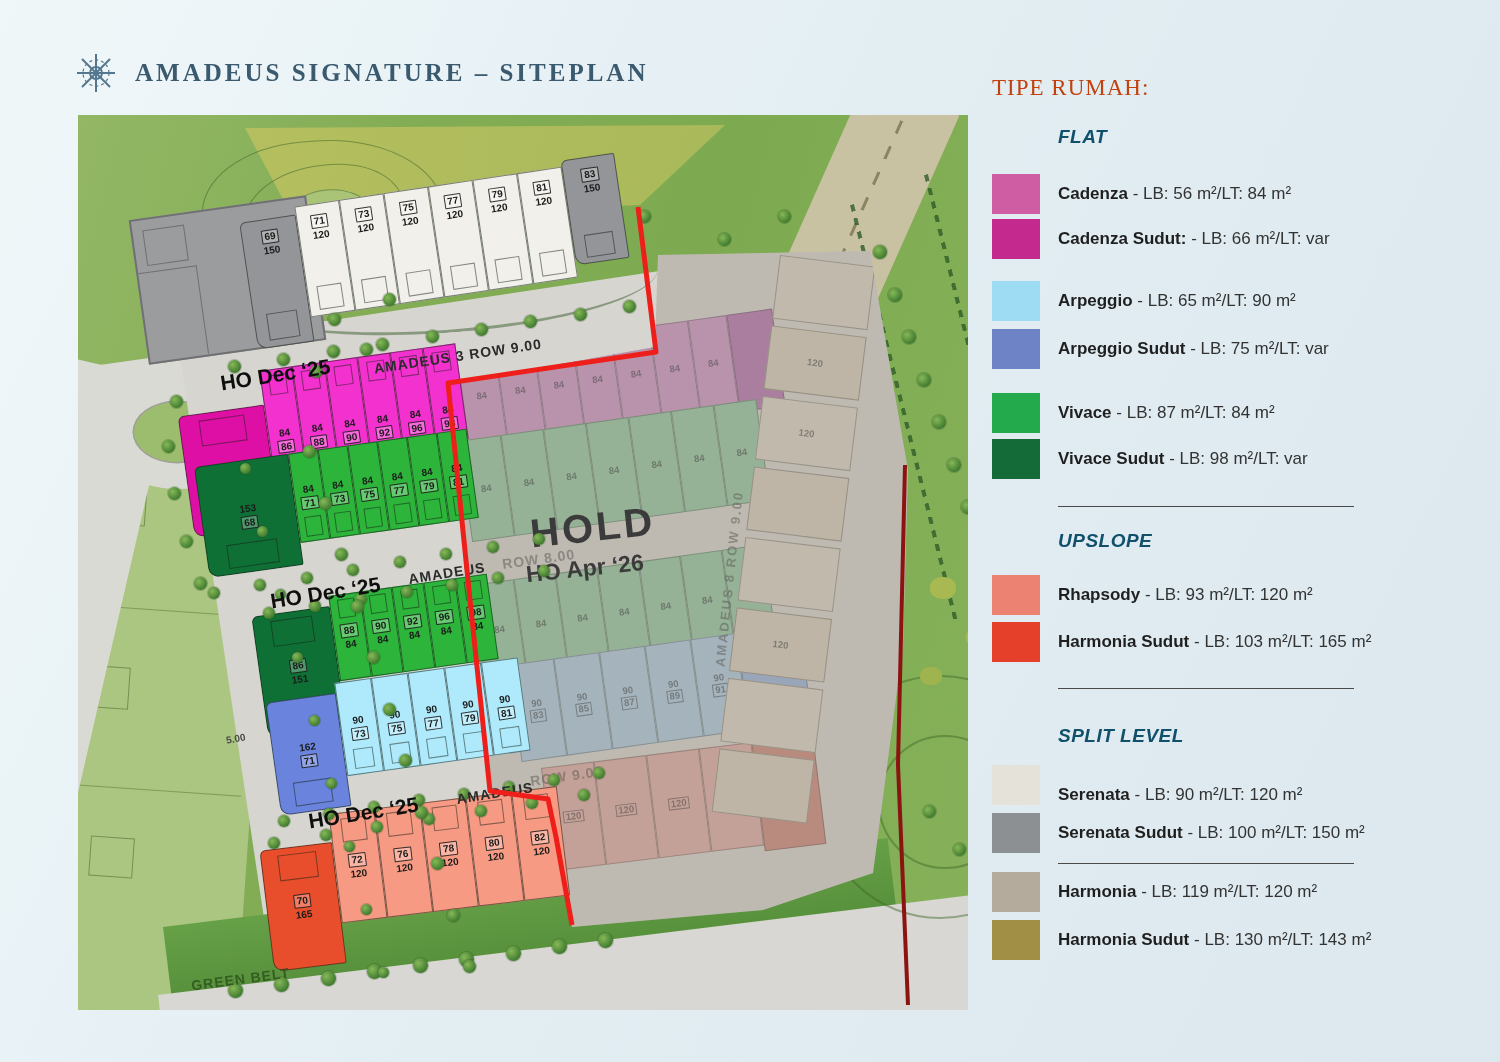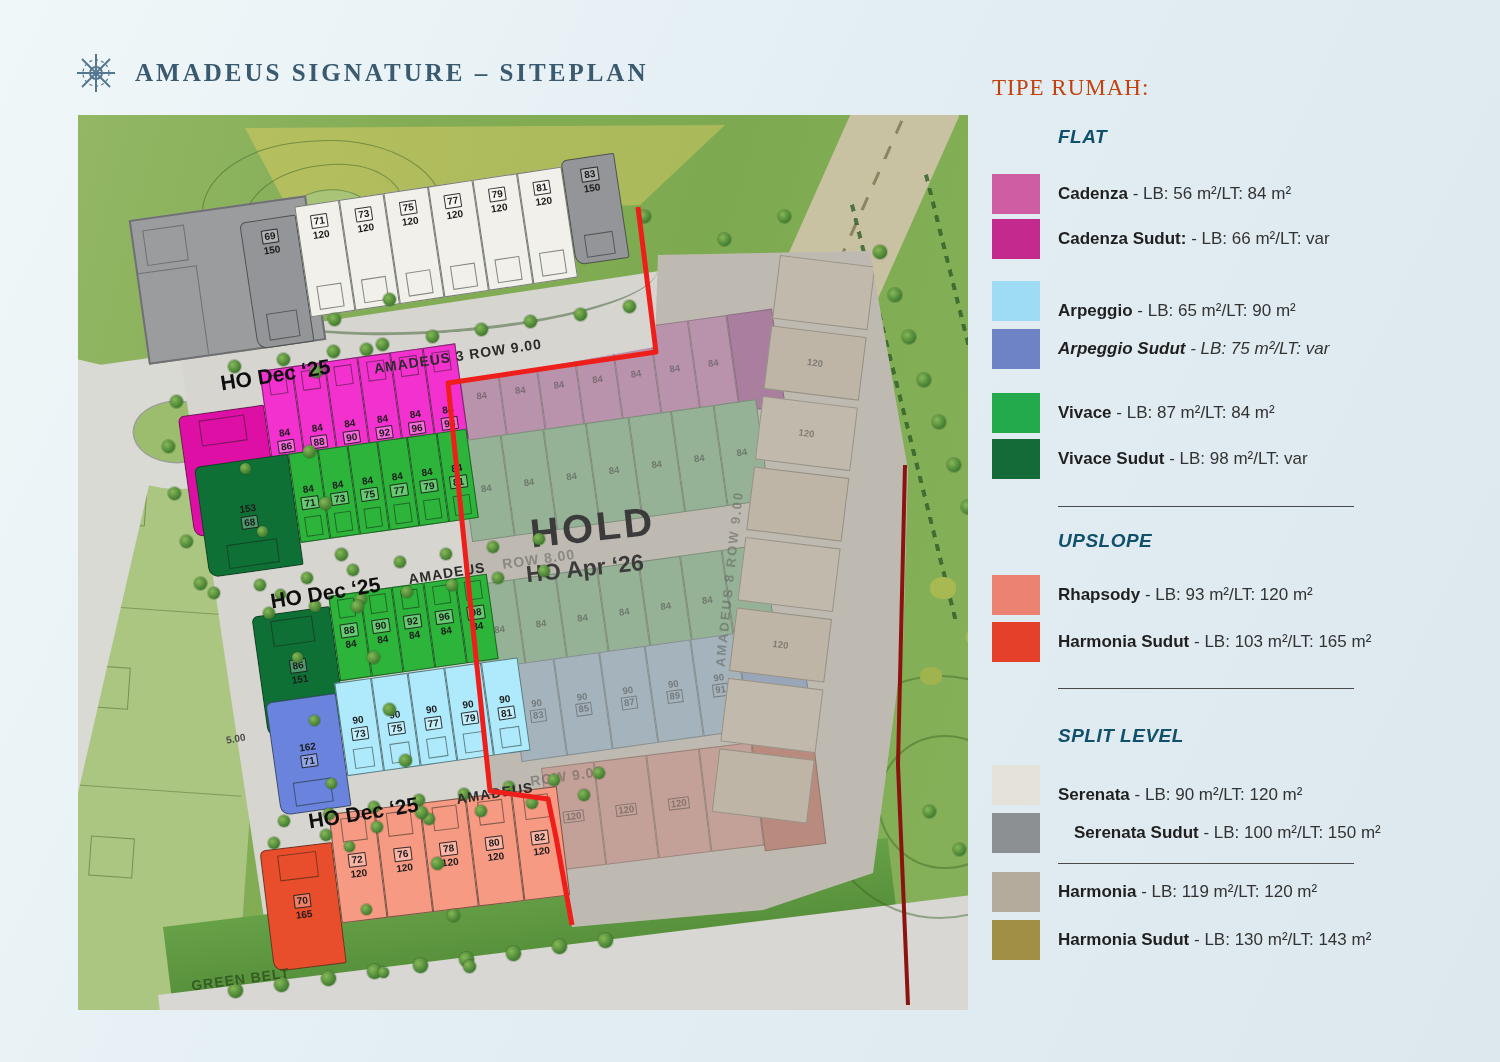--- a/index.html
+++ b/index.html
@@ -590,25 +590,25 @@
   <div id="legendFlow">
       <div class="lhead" style="margin-top: 25px;">FLAT</div>
       <div class="litem" style="margin-top: 26px;">
         <div class="lswatch" style="background: rgb(207, 93, 164);"></div>
         <div class="ltext"><span class="lname">Cadenza</span><span> - LB: 56 m²/LT: 84 m²</span></div>
       </div>
       <div class="litem" style="margin-top: 5px;">
         <div class="lswatch" style="background: rgb(196, 42, 142);"></div>
         <div class="ltext"><span class="lname">Cadenza Sudut:</span><span> - LB: 66 m²/LT: var</span></div>
       </div>
-      <div class="litem" style="margin-top: 22px; align-items: flex-end;">
+      <div class="litem" style="margin-top: 22px;">
         <div class="lswatch" style="background: rgb(158, 220, 244);"></div>
         <div class="ltext"><span class="lname">Arpeggio</span><span> - LB: 65 m²/LT: 90 m²</span></div>
       </div>
-      <div class="litem" style="margin-top: 8px; font-style: italic;">
+      <div class="litem" style="margin-top: 8px;">
         <div class="lswatch" style="background: rgb(109, 131, 198);"></div>
         <div class="ltext"><span class="lname">Arpeggio Sudut</span><span> - LB: 75 m²/LT: var</span></div>
       </div>
       <div class="litem" style="margin-top: 24px;">
         <div class="lswatch" style="background: rgb(34, 170, 77);"></div>
         <div class="ltext"><span class="lname">Vivace</span><span> - LB: 87 m²/LT: 84 m²</span></div>
       </div>
       <div class="litem" style="margin-top: 6px;">
         <div class="lswatch" style="background: rgb(21, 107, 56);"></div>
         <div class="ltext"><span class="lname">Vivace Sudut</span><span> - LB: 98 m²/LT: var</span></div>
@@ -622,21 +622,21 @@
       <div class="litem" style="margin-top: 7px;">
         <div class="lswatch" style="background: rgb(229, 64, 42);"></div>
         <div class="ltext"><span class="lname">Harmonia Sudut</span><span> - LB: 103 m²/LT: 165 m²</span></div>
       </div>
       <div class="ldivider" style="margin-top: 26px;"></div>
       <div class="lhead" style="margin-top: 36px;">SPLIT LEVEL</div>
       <div class="litem" style="margin-top: 18px; align-items: flex-end;">
         <div class="lswatch" style="background: rgb(229, 226, 218);"></div>
         <div class="ltext"><span class="lname">Serenata</span><span> - LB: 90 m²/LT: 120 m²</span></div>
       </div>
-      <div class="litem" style="margin-top: 8px; gap: 16px;">
+      <div class="litem" style="margin-top: 8px;">
         <div class="lswatch" style="background: rgb(141, 144, 147);"></div>
         <div class="ltext"><span class="lname">Serenata Sudut</span><span> - LB: 100 m²/LT: 150 m²</span></div>
       </div>
       <div class="ldivider" style="margin-top: 10px;"></div>
       <div class="litem" style="margin-top: 8px;">
         <div class="lswatch" style="background: rgb(180, 171, 156);"></div>
         <div class="ltext"><span class="lname">Harmonia</span><span> - LB: 119 m²/LT: 120 m²</span></div>
       </div>
       <div class="litem" style="margin-top: 8px;">
         <div class="lswatch" style="background: rgb(161, 143, 70);"></div>

